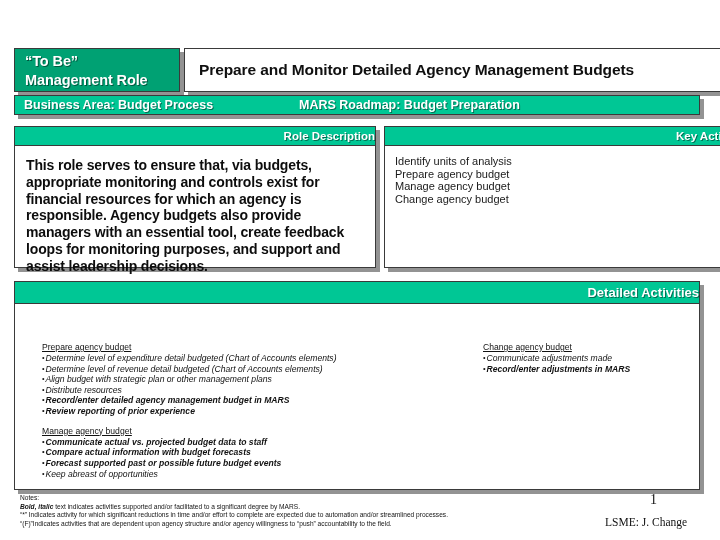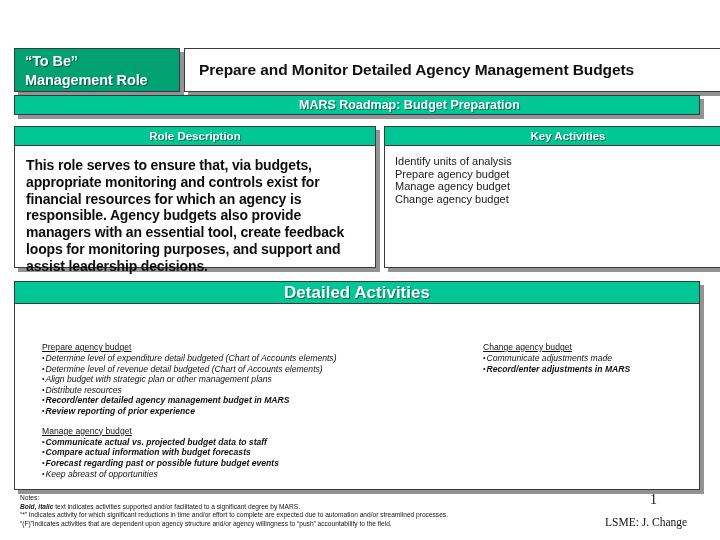--- a/index.html
+++ b/index.html
@@ -101,21 +101,21 @@
     background: #ffffff;
     border: 1px solid #3a3a3a;
     box-sizing: border-box;
   }
   .panel-head {
     background: #00C795;
     border-bottom: 1px solid #3a3a3a;
     height: 18px;
     display: flex;
     align-items: center;
-    justify-content: center;
+    justify-content: flex-end;
     color: #ffffff;
     font-weight: bold;
     font-size: 11.5px;
     text-shadow: 1px 1px 0 rgba(0,0,0,0.45);
   }
 
   #panel-role {
     left: 14px;
     top: 126px;
     width: 362px;
@@ -145,21 +145,21 @@
   }
   .key-body .ka { display:block; white-space: nowrap; }
 
   
   #panel-detail {
     left: 14px;
     top: 281px;
     width: 686px;
     height: 209px;
   }
-  #panel-detail .panel-head { height: 21px; font-size: 17px; }
+  #panel-detail .panel-head { height: 21px; font-size: 13px; }
 
   .detail-body {
     position: relative;
     height: 186px;
   }
   .det-col {
     position: absolute;
     top: 0;
     font-size: 8.6px;
     line-height: 10.6px;
@@ -227,20 +227,21 @@
   <div class="role-badge shadowed">
     <span class="ln">“To Be”</span>
     <span class="ln">Management Role</span>
   </div>
 
   <div class="title-box shadowed">
     <span class="t">Prepare and Monitor Detailed Agency Management Budgets</span>
   </div>
 
   <div class="biz-strip shadowed">
+    <span class="biz-left">Business Area:  Budget Process</span>
     <span class="biz-right">MARS Roadmap:  Budget Preparation</span>
   </div>
 
   <div class="panel shadowed" id="panel-role">
     <div class="panel-head">
       <span>Role Description</span>
     </div>
     <div class="role-body">This role serves to ensure that, via budgets, appropriate monitoring and controls exist for financial resources for which an agency is responsible.   Agency budgets also provide managers with an essential tool, create feedback loops for monitoring purposes, and support and assist leadership decisions.</div>
   </div>
 
@@ -271,21 +272,21 @@
           <span class="det-item">Align budget with strategic plan or other management plans</span>
           <span class="det-item">Distribute resources</span>
           <span class="det-item bi">Record/enter detailed agency management budget in MARS</span>
           <span class="det-item bi">Review reporting of prior experience</span>
         </div>
 
         <div class="det-group">
           <span class="det-head">Manage agency budget</span>
           <span class="det-item bi">Communicate actual vs. projected budget data to staff</span>
           <span class="det-item bi">Compare actual information with budget forecasts</span>
-          <span class="det-item bi">Forecast regarding past or possible future budget events</span>
+          <span class="det-item bi">Forecast supported past or possible future budget events</span>
           <span class="det-item">Keep abreast of opportunities</span>
         </div>
       </div>
 
       <div class="det-col right">
         <div class="det-group">
           <span class="det-head">Change agency budget</span>
           <span class="det-item">Communicate adjustments made</span>
           <span class="det-item bi">Record/enter adjustments in MARS</span>
         </div>

